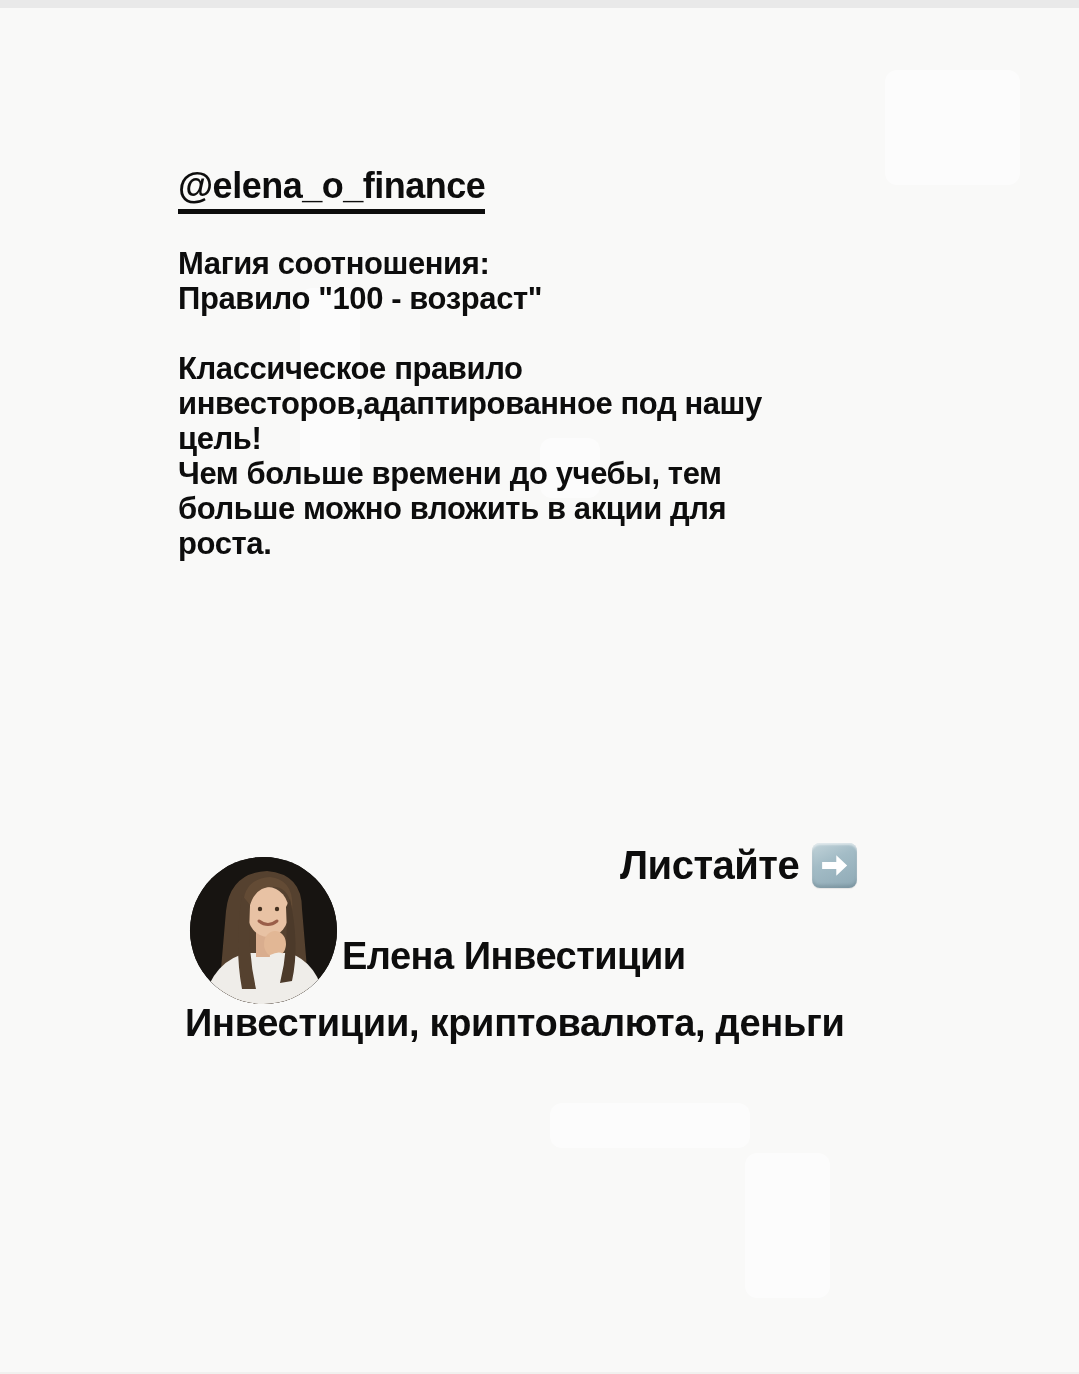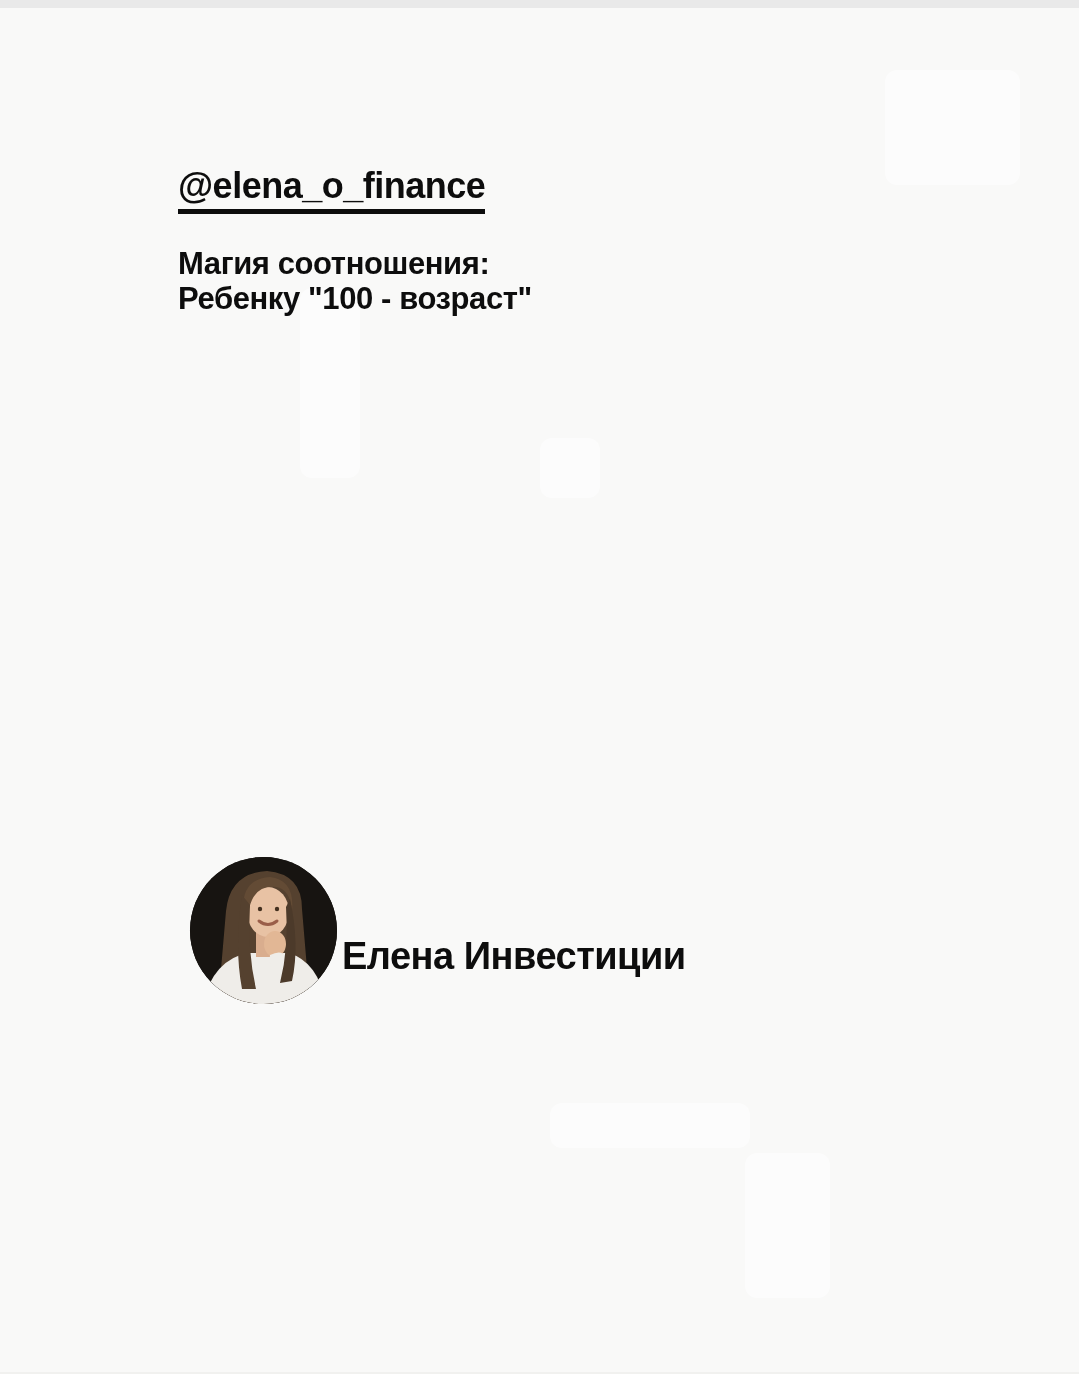--- a/index.html
+++ b/index.html
@@ -110,24 +110,38 @@
   <div class="patch" style="left:300px; top:280px; width:60px; height:190px;"></div>
   <div class="patch" style="left:885px; top:62px; width:135px; height:115px;"></div>
   <div class="patch" style="left:540px; top:430px; width:60px; height:60px;"></div>
   <div class="patch" style="left:745px; top:1145px; width:85px; height:145px;"></div>
   <div class="patch" style="left:550px; top:1095px; width:200px; height:45px;"></div>
   <div class="bottom-strip"></div>
 
   <div class="handle">@elena_o_finance</div>
 
   <div class="textblock title">Магия соотношения:
-Ребенку "100 - возраст"</div>
+Правило "100 - возраст"</div>
+
+  <div class="textblock intro">Классическое правило
+инвесторов,адаптированное под нашу
+цель!
+Чем больше времени до учебы, тем
+больше можно вложить в акции для
+роста.</div>
 
 
-
+  <div class="swipe-row">
+    <span class="swipe-label">Листайте</span>
+    <span class="arrow-emoji">
+      <svg viewBox="0 0 24 24" aria-hidden="true">
+        <path d="M3 9.4 h10.3 V4.6 L21.2 12 l-7.9 7.4 V14.6 H3 Z"></path>
+      </svg>
+    </span>
+  </div>
 
   <div class="avatar">
     <svg viewBox="0 0 147 147">
       <rect width="147" height="147" fill="#171411"></rect>
 
       <path d="M36 54 Q40 16 77 14 Q112 17 112 52 L120 147 L28 147 Z" fill="#55412f"></path>
 
       <path d="M12 147 Q24 102 58 96 L98 96 Q128 104 136 147 Z" fill="#efede9"></path>
 
       <rect x="66" y="72" width="22" height="28" fill="#d9ad8e"></rect>
@@ -145,14 +159,15 @@
 
       <circle cx="70" cy="52" r="2.2" fill="#43301f"></circle>
       <circle cx="87" cy="52" r="2.2" fill="#43301f"></circle>
 
       <path d="M69 64 Q78 71 87 64" stroke="#9a5e49" stroke-width="3" fill="none" stroke-linecap="round"></path>
     </svg>
   </div>
 
   <div class="author-name">Елена Инвестиции</div>
 
+  <div class="tagline">Инвестиции, криптовалюта, деньги</div>
 
 </div>
 
 </body></html>

